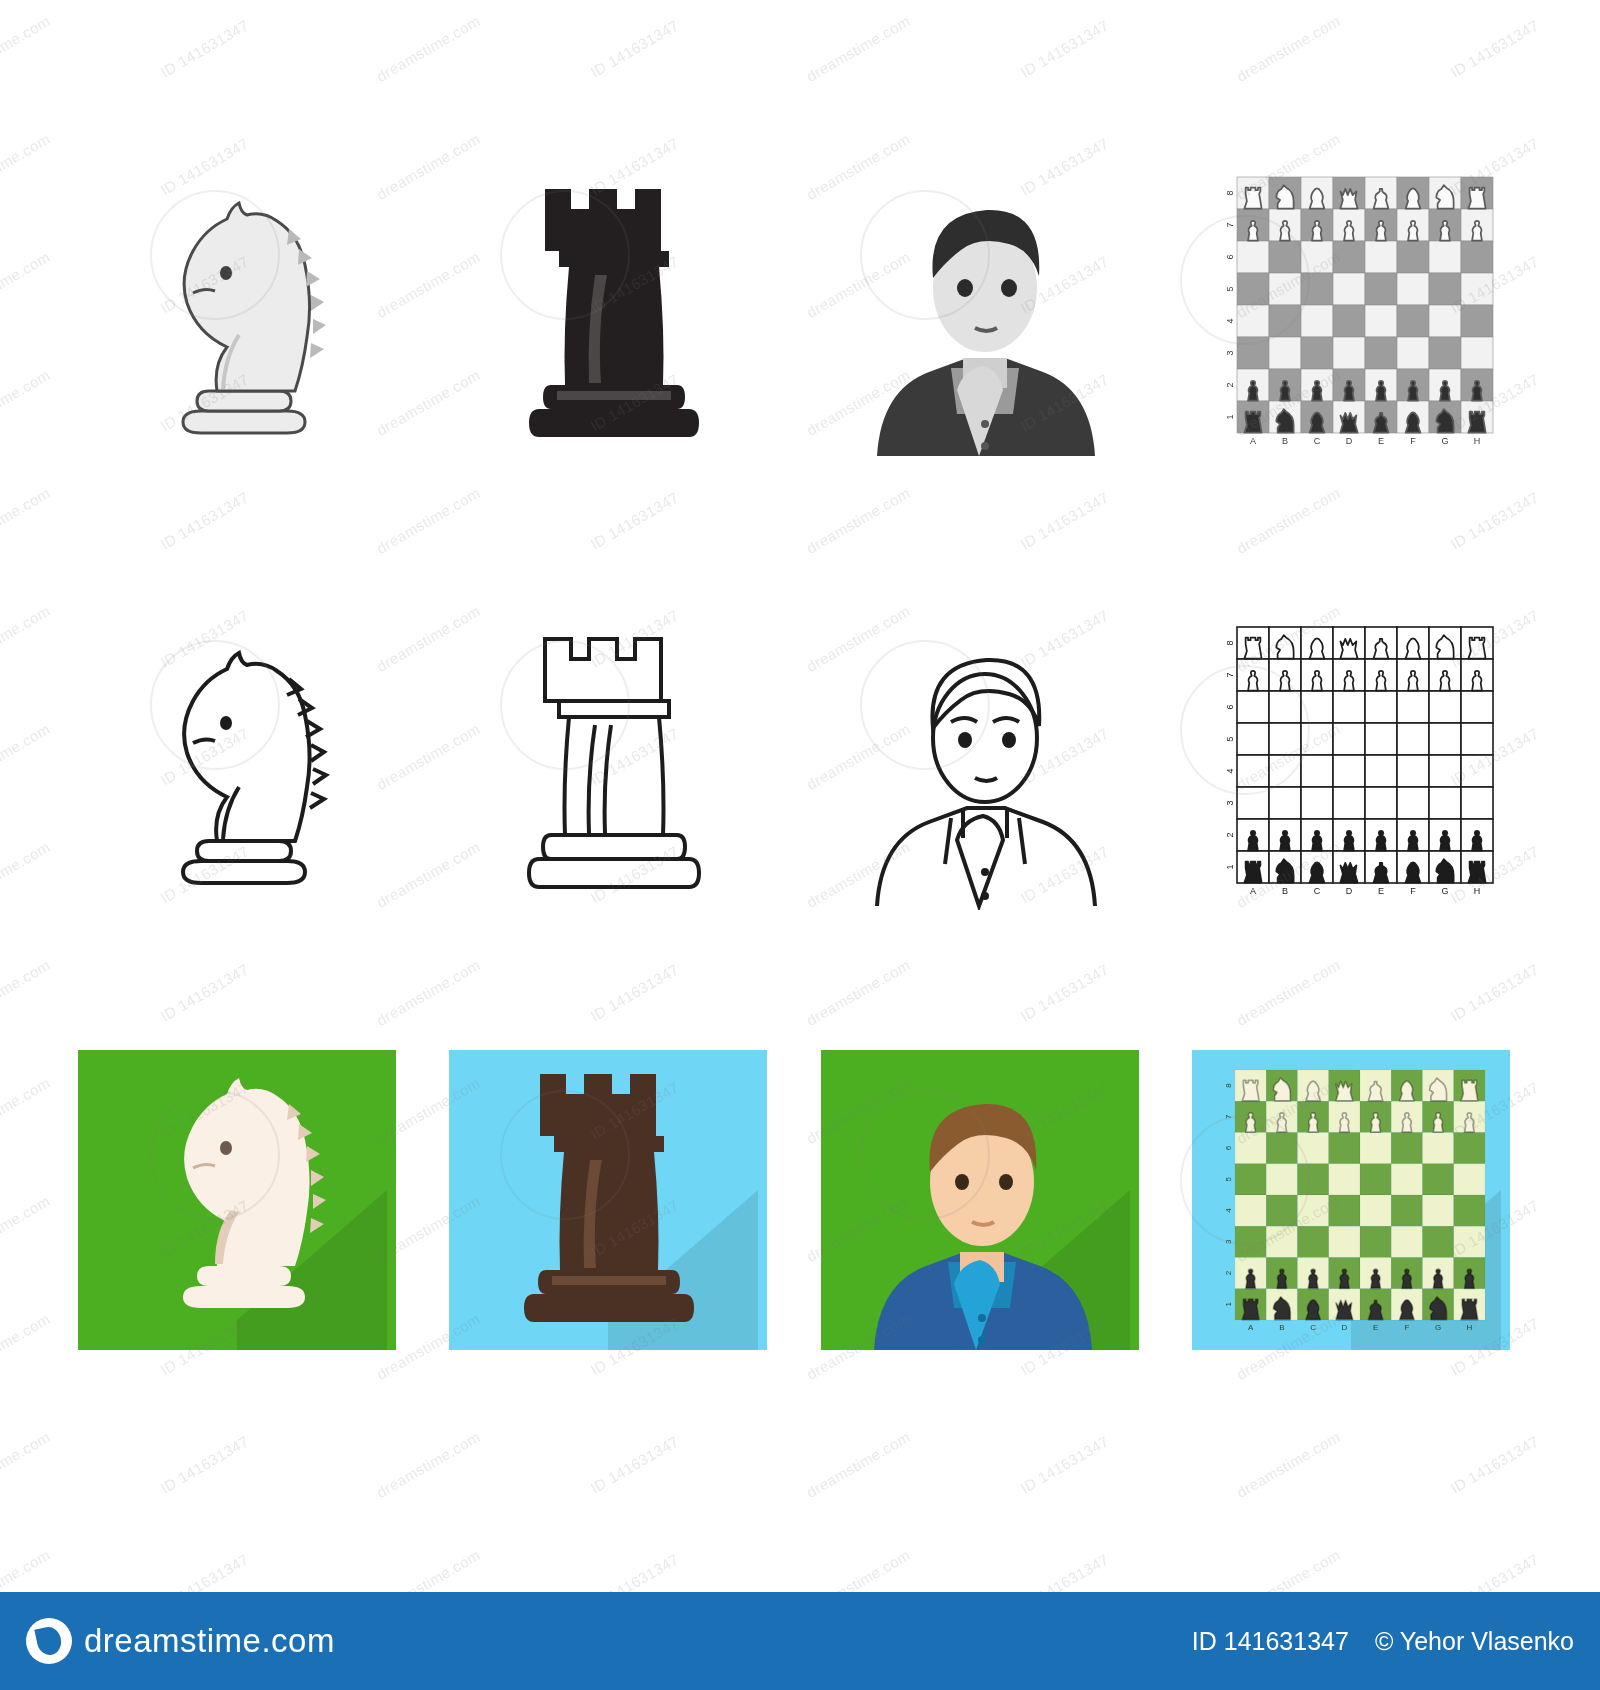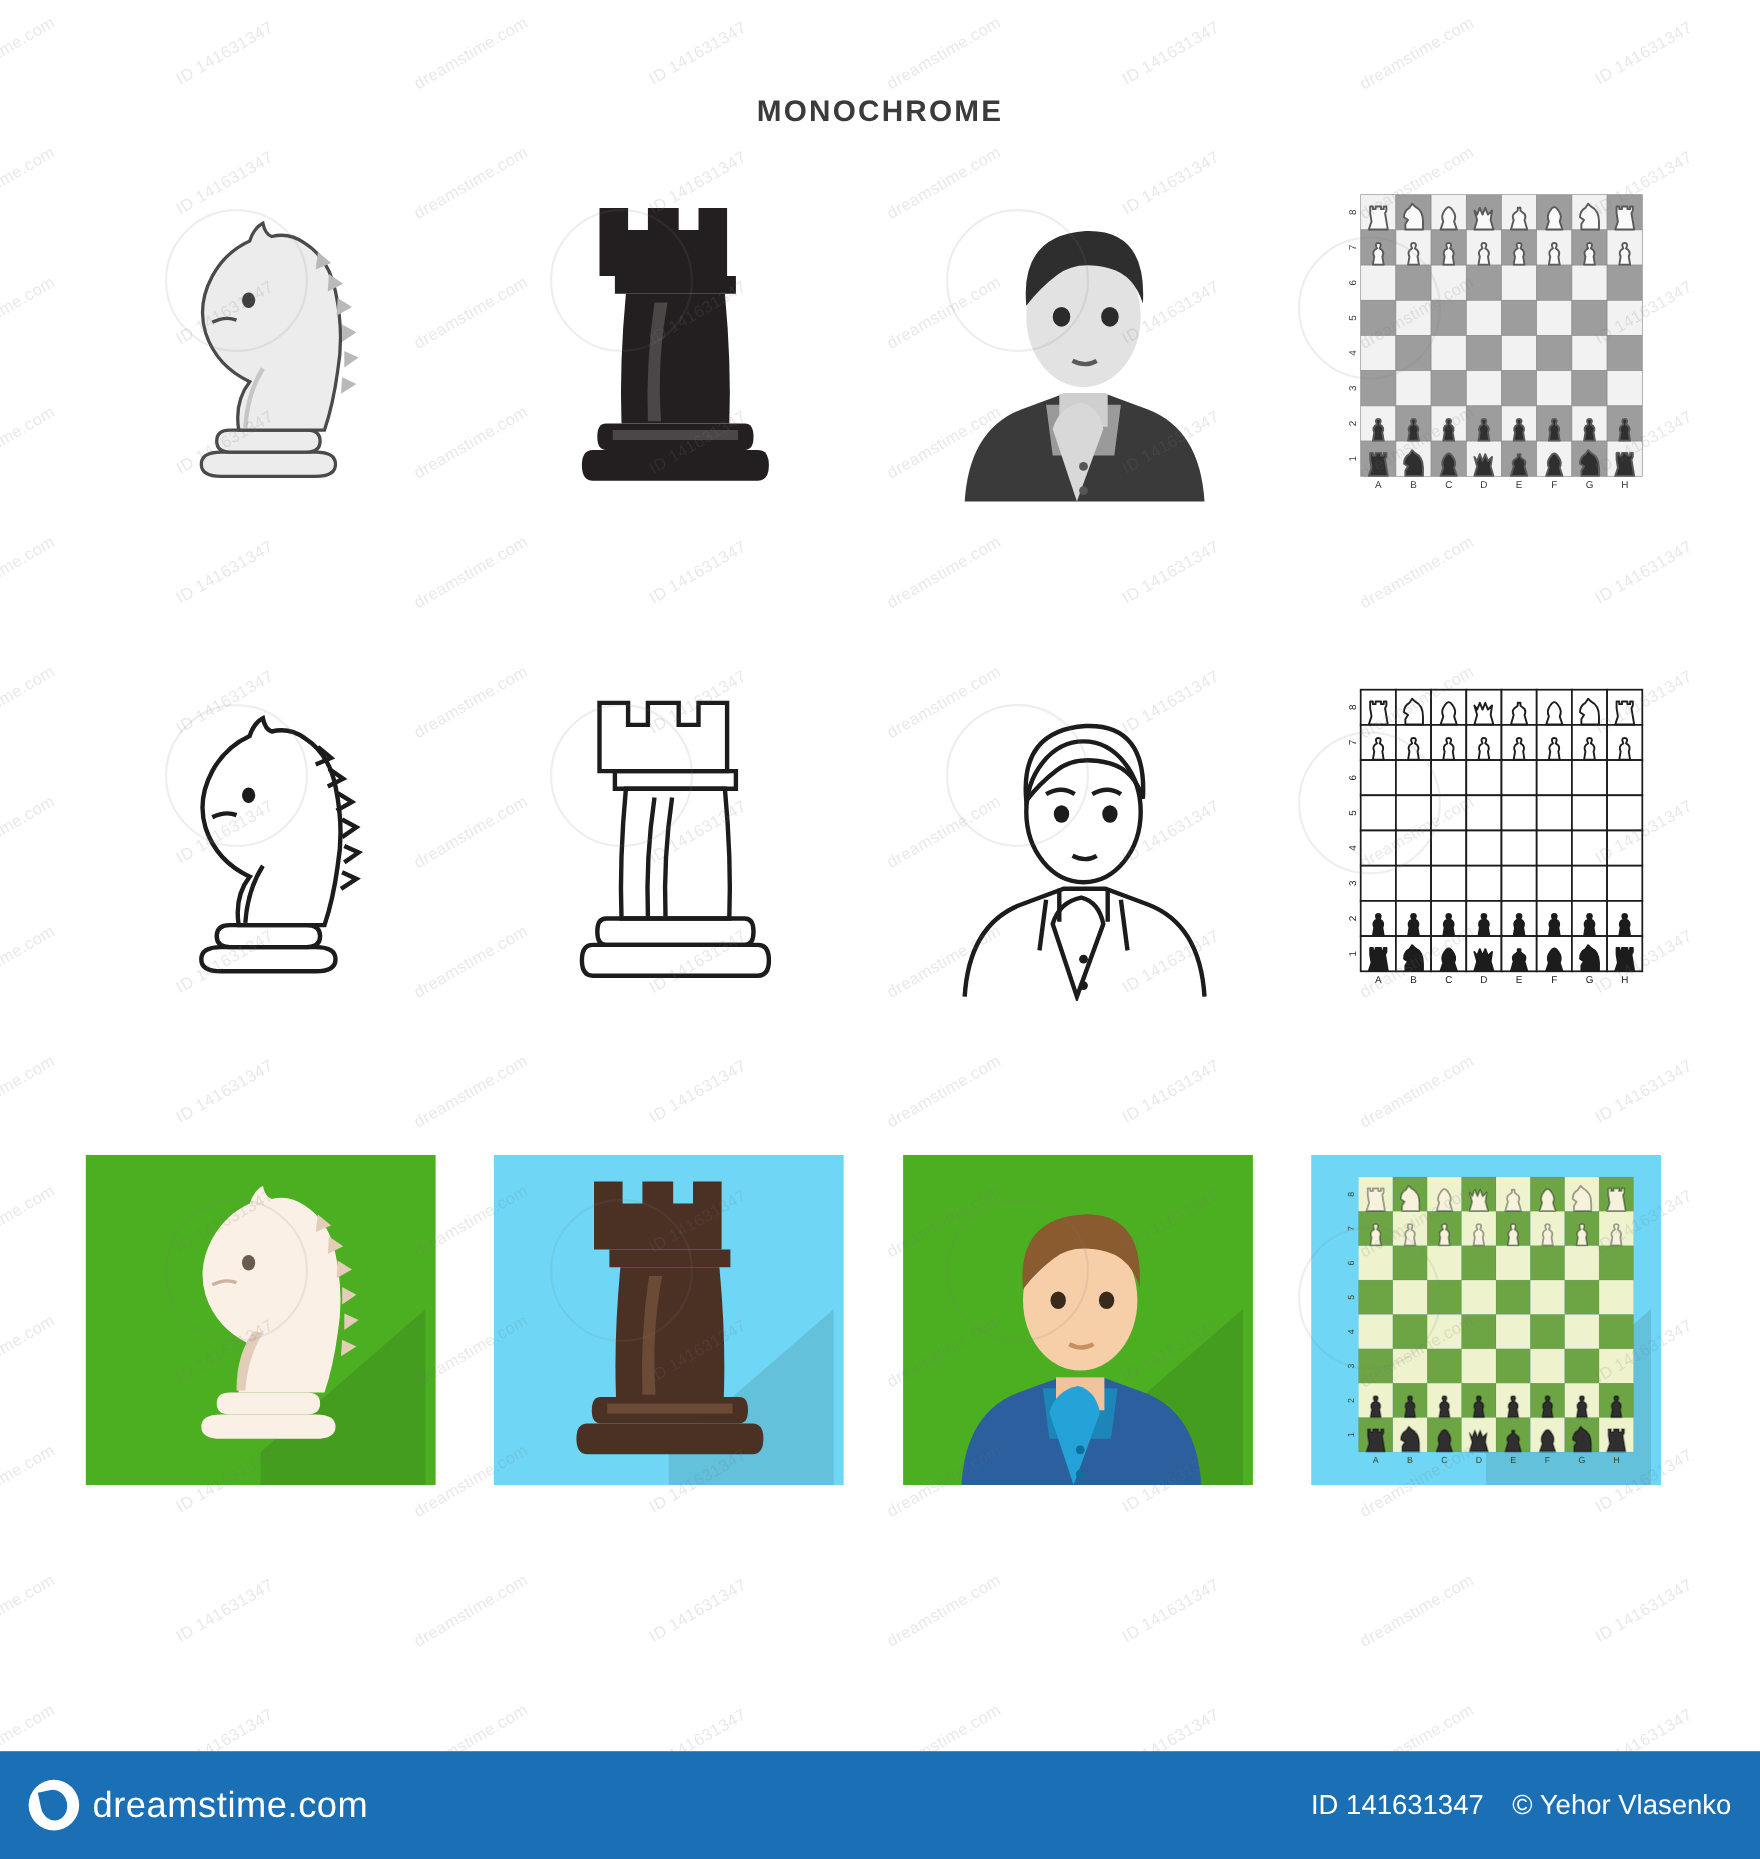--- a/index.html
+++ b/index.html
@@ -102,21 +102,20 @@
   }
 
   
   svg{display:block;}
 </style>
 </head>
 <body>
 
 <div class="stock-page">
 
-  <div class="section-label" id="label-mono">MONOCHROME</div>
 
   <div class="icon-row" id="row-mono">
 
     <div class="icon-cell">
       <div class="tile">
         <svg width="260" height="300" viewBox="0 0 260 300">
           <g fill="#ececec" stroke="#4a4a4a" stroke-width="3">
             <path d="M88 268 q-18 0 -18 -11 q0 -11 18 -11 h86 q18 0 18 11 q0 11 -18 11 z"></path>
             <path d="M96 246 q-12 0 -12 -10 q0 -10 12 -10 h70 q12 0 12 10 q0 10 -12 10 z"></path>
             <path d="M104 226 q-4 -26 10 -44 q-30 -14 -40 -44 q-8 -26 6 -52 q12 -22 34 -32 q4 -12 12 -16 q2 10 8 12 q16 -4 30 6 q22 14 28 44 q8 38 2 72 q-4 30 -12 54 z"></path>

